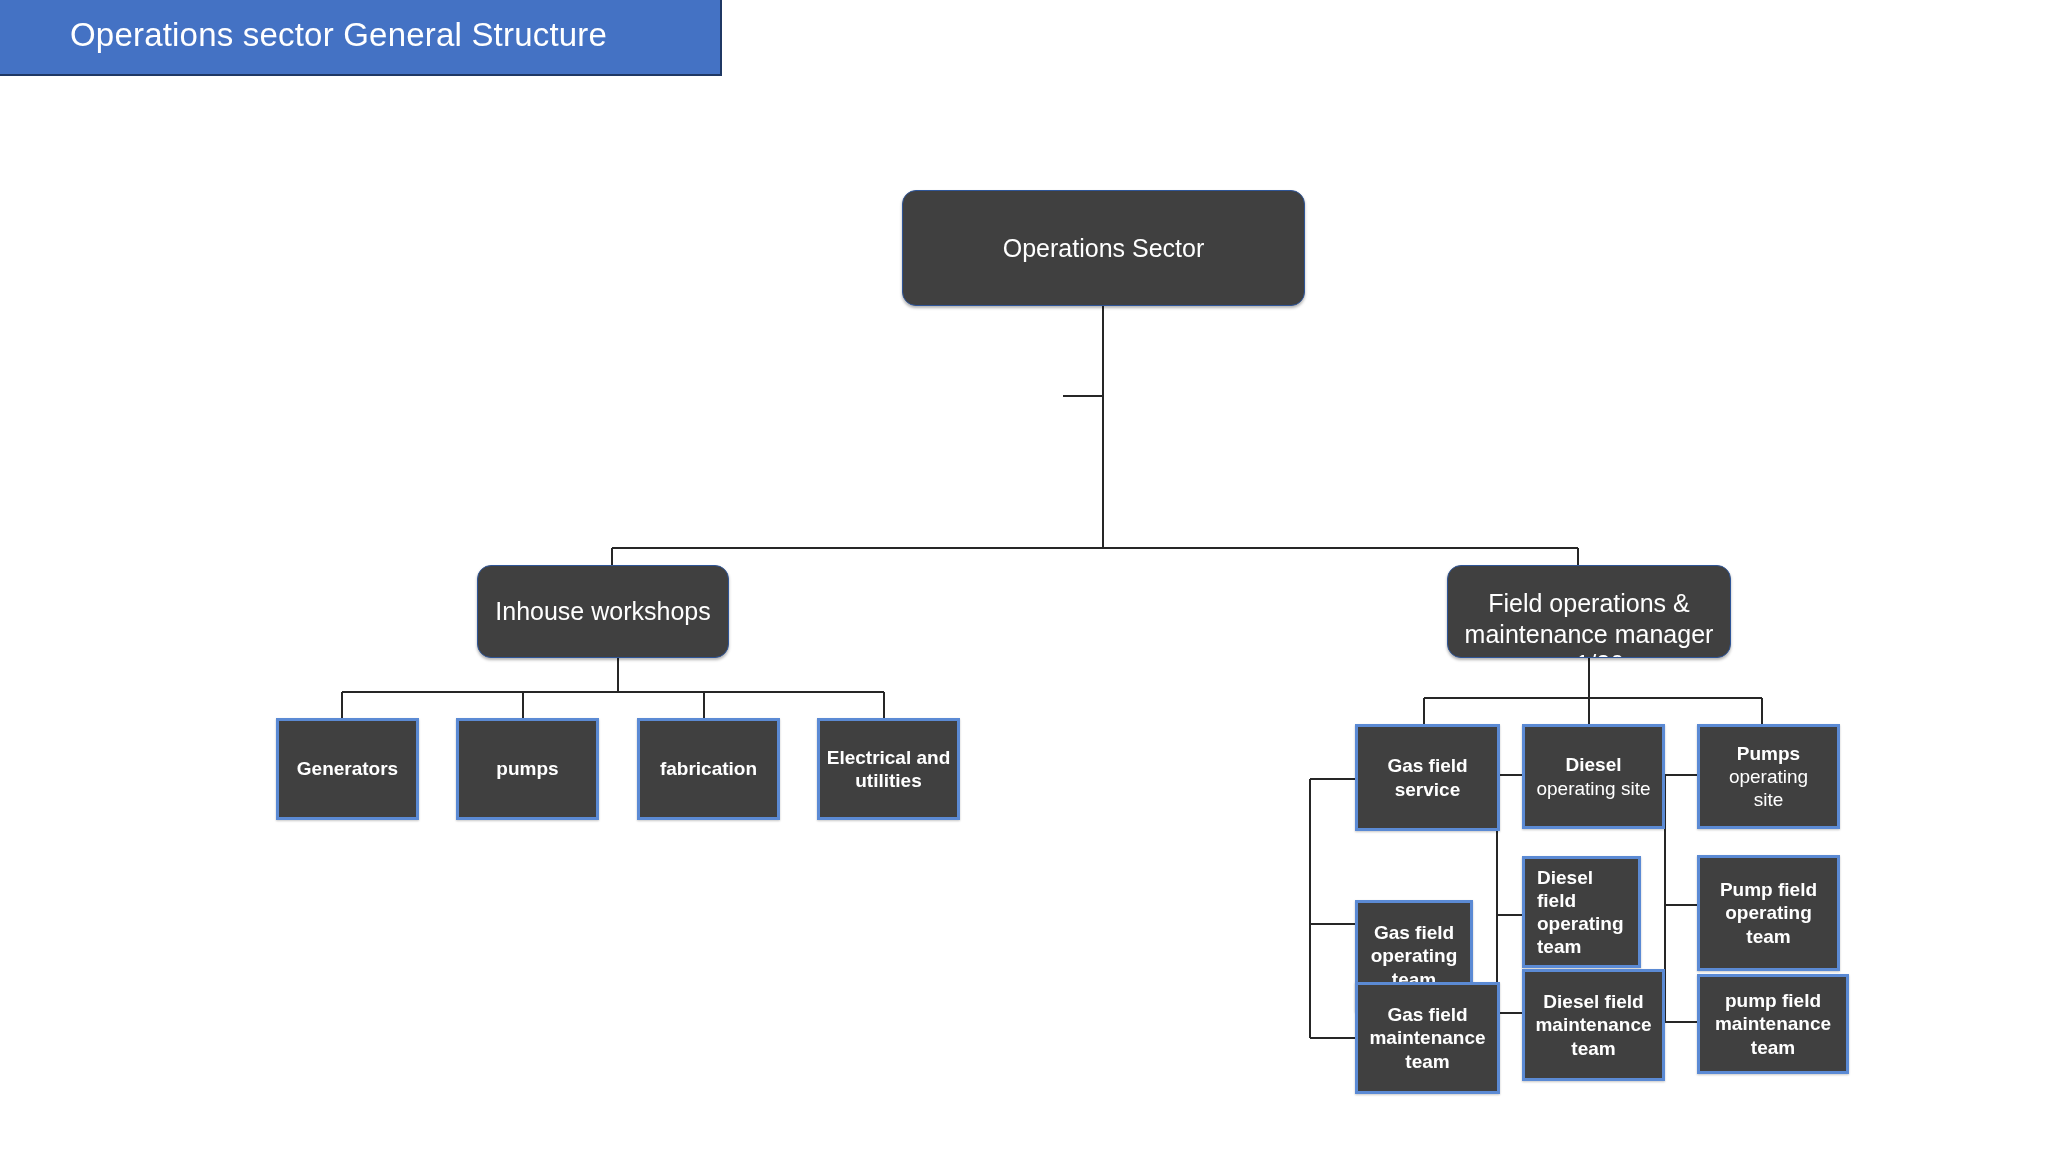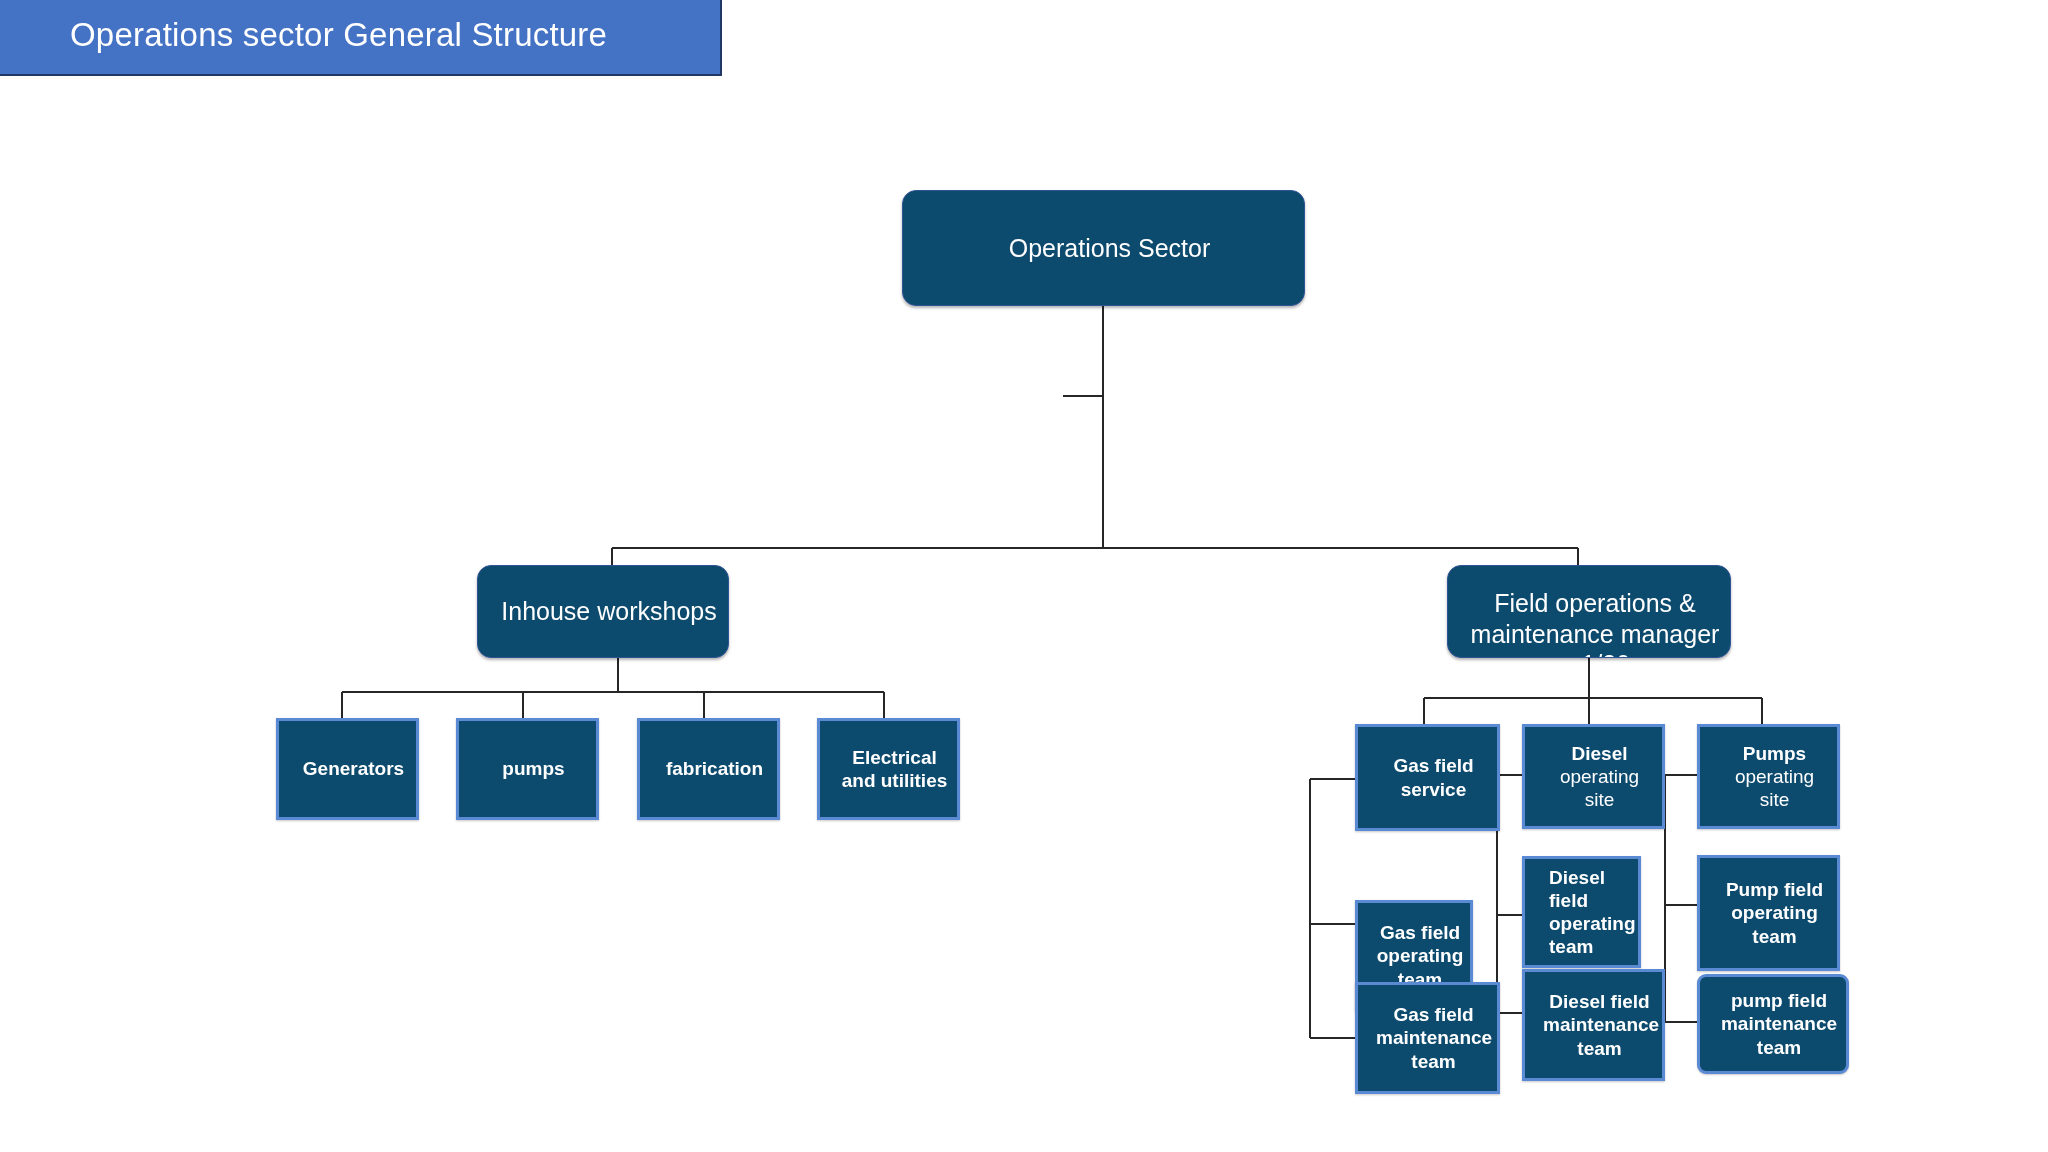--- a/index.html
+++ b/index.html
@@ -47,29 +47,28 @@
     top: 0;
     width: 2048px;
     height: 1152px;
     pointer-events: none;
   }
 
   
   .node {
     position: absolute;
     box-sizing: border-box;
-    background: #0c4a6e;
+    background: #404040;
     color: #ffffff;
     display: flex;
     align-items: center;
     justify-content: center;
     text-align: center;
     line-height: 1.22;
     overflow: hidden;
-    padding-left: 12px;
   }
   .node .lbl {
     display: block;
     width: 100%;
     padding: 0 6px;
     box-sizing: border-box;
   }
 
   
   .node.rounded {
@@ -213,17 +212,17 @@
       <span class="strong">Pumps</span>
       <span class="light">operating</span>
       <span class="light">site</span>
     </span>
   </div>
 
   <div class="node square" style="left:1697px; top:855px; width:143px; height:116px;">
     <span class="lbl">Pump field operating team</span>
   </div>
 
-  <div class="node square" style="left:1697px; top:974px; width:152px; height:100px;border-radius:9px;">
+  <div class="node square" style="left:1697px; top:974px; width:152px; height:100px;">
     <span class="lbl">pump field maintenance team</span>
   </div>
 
 </div>
 
 </body></html>

